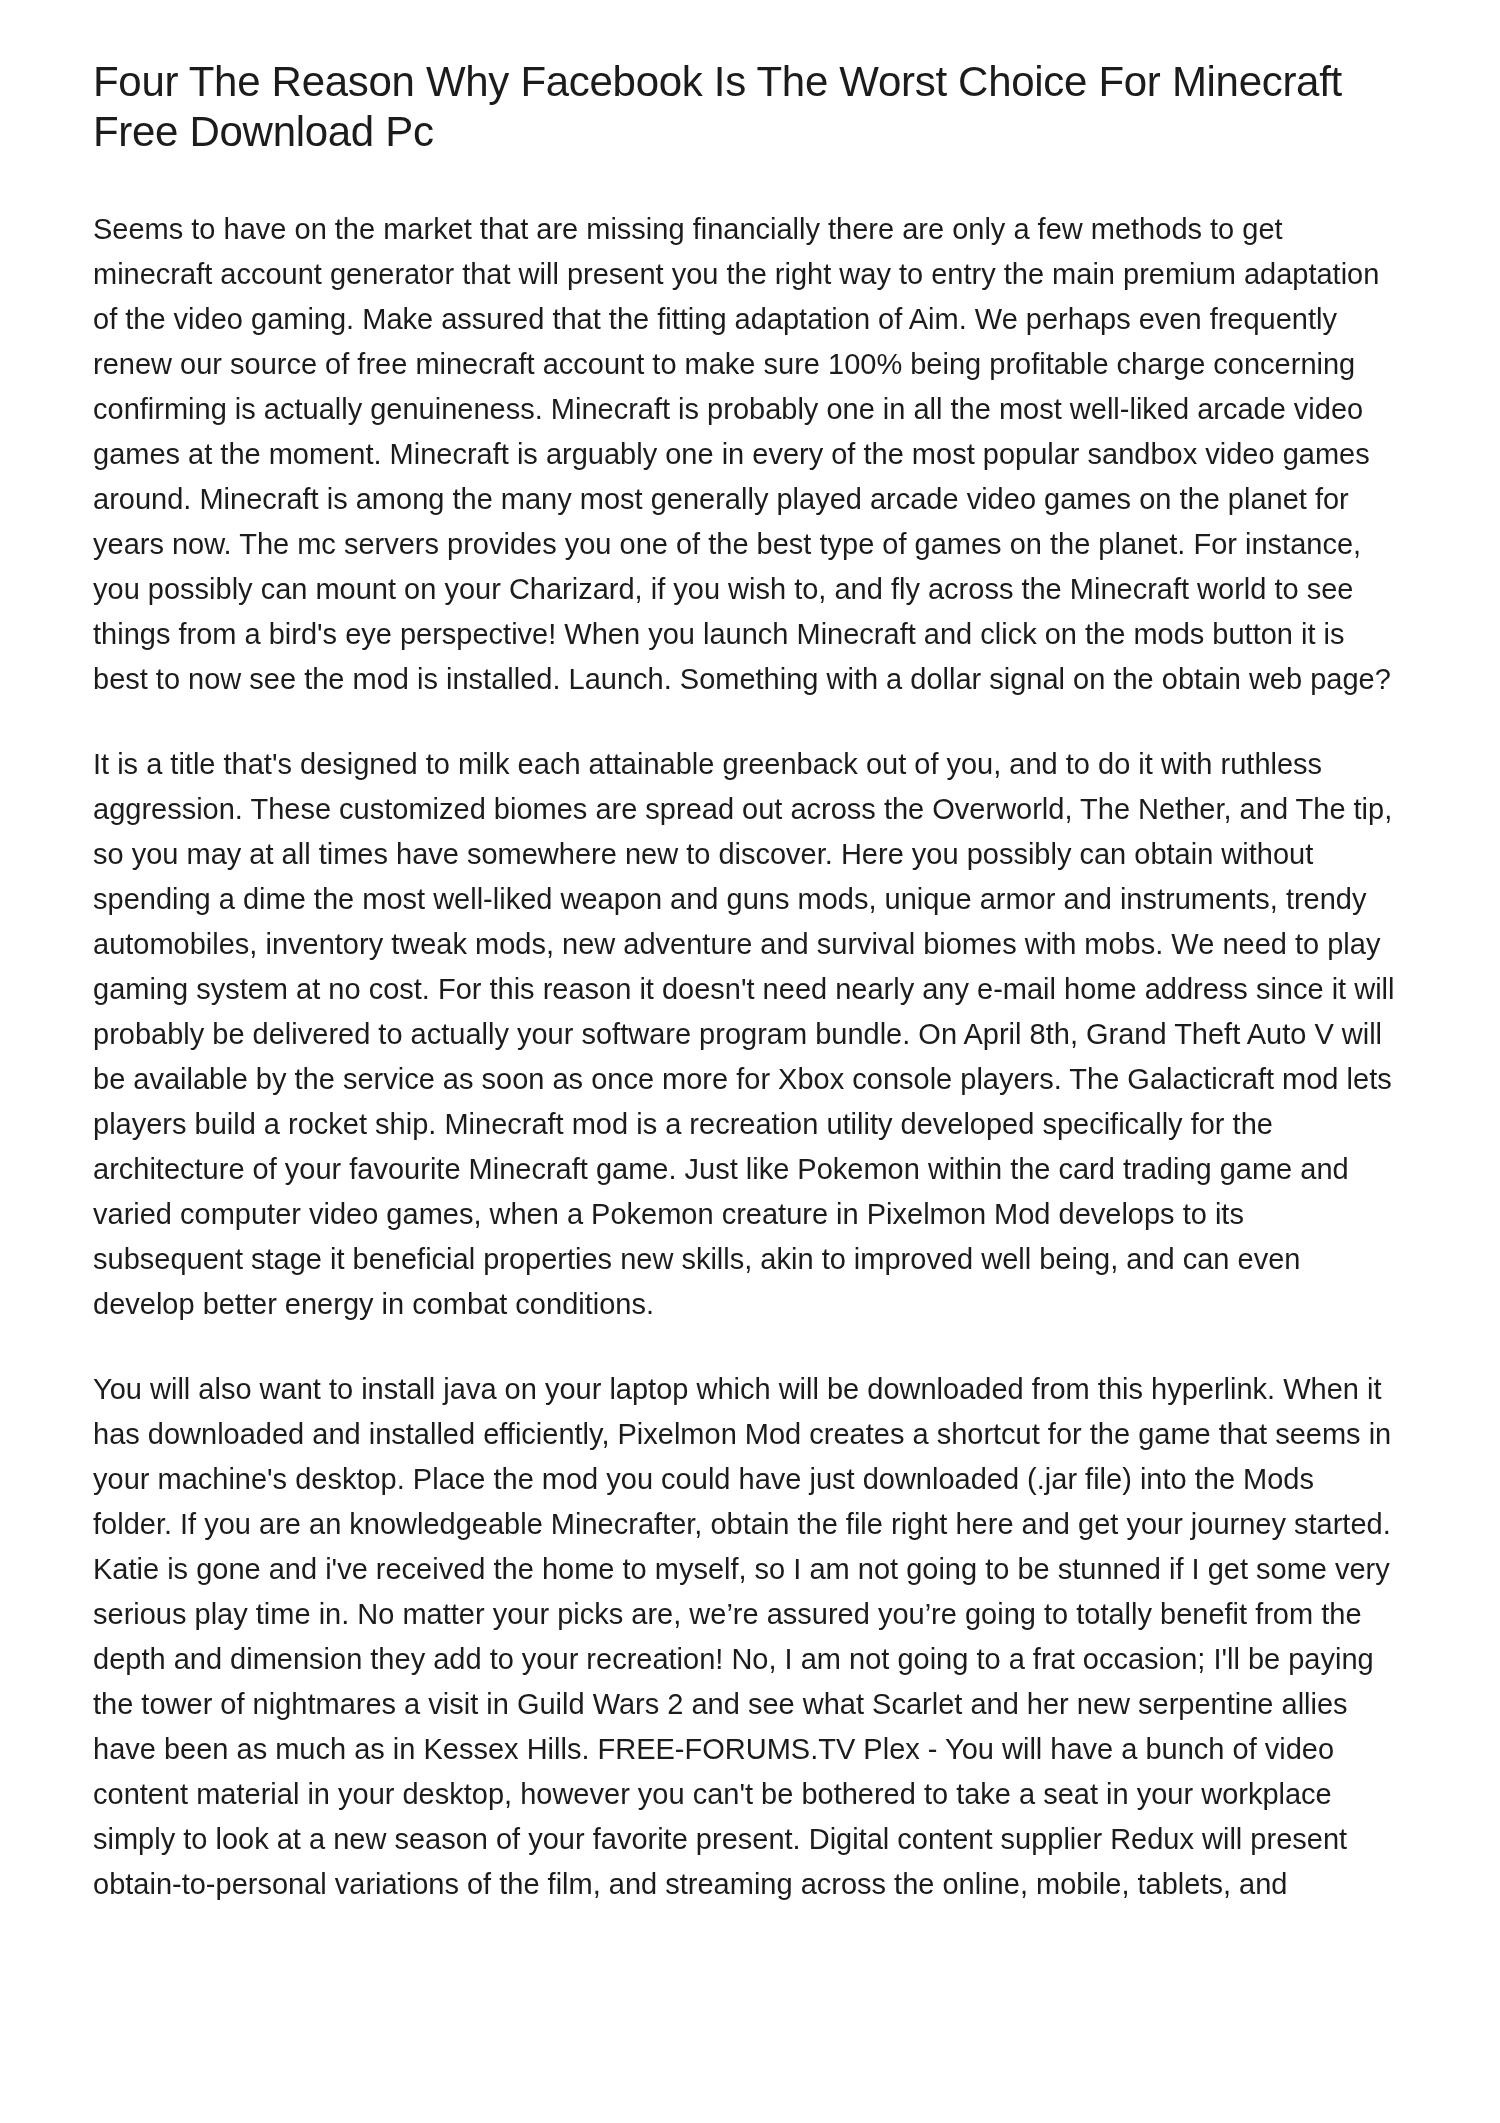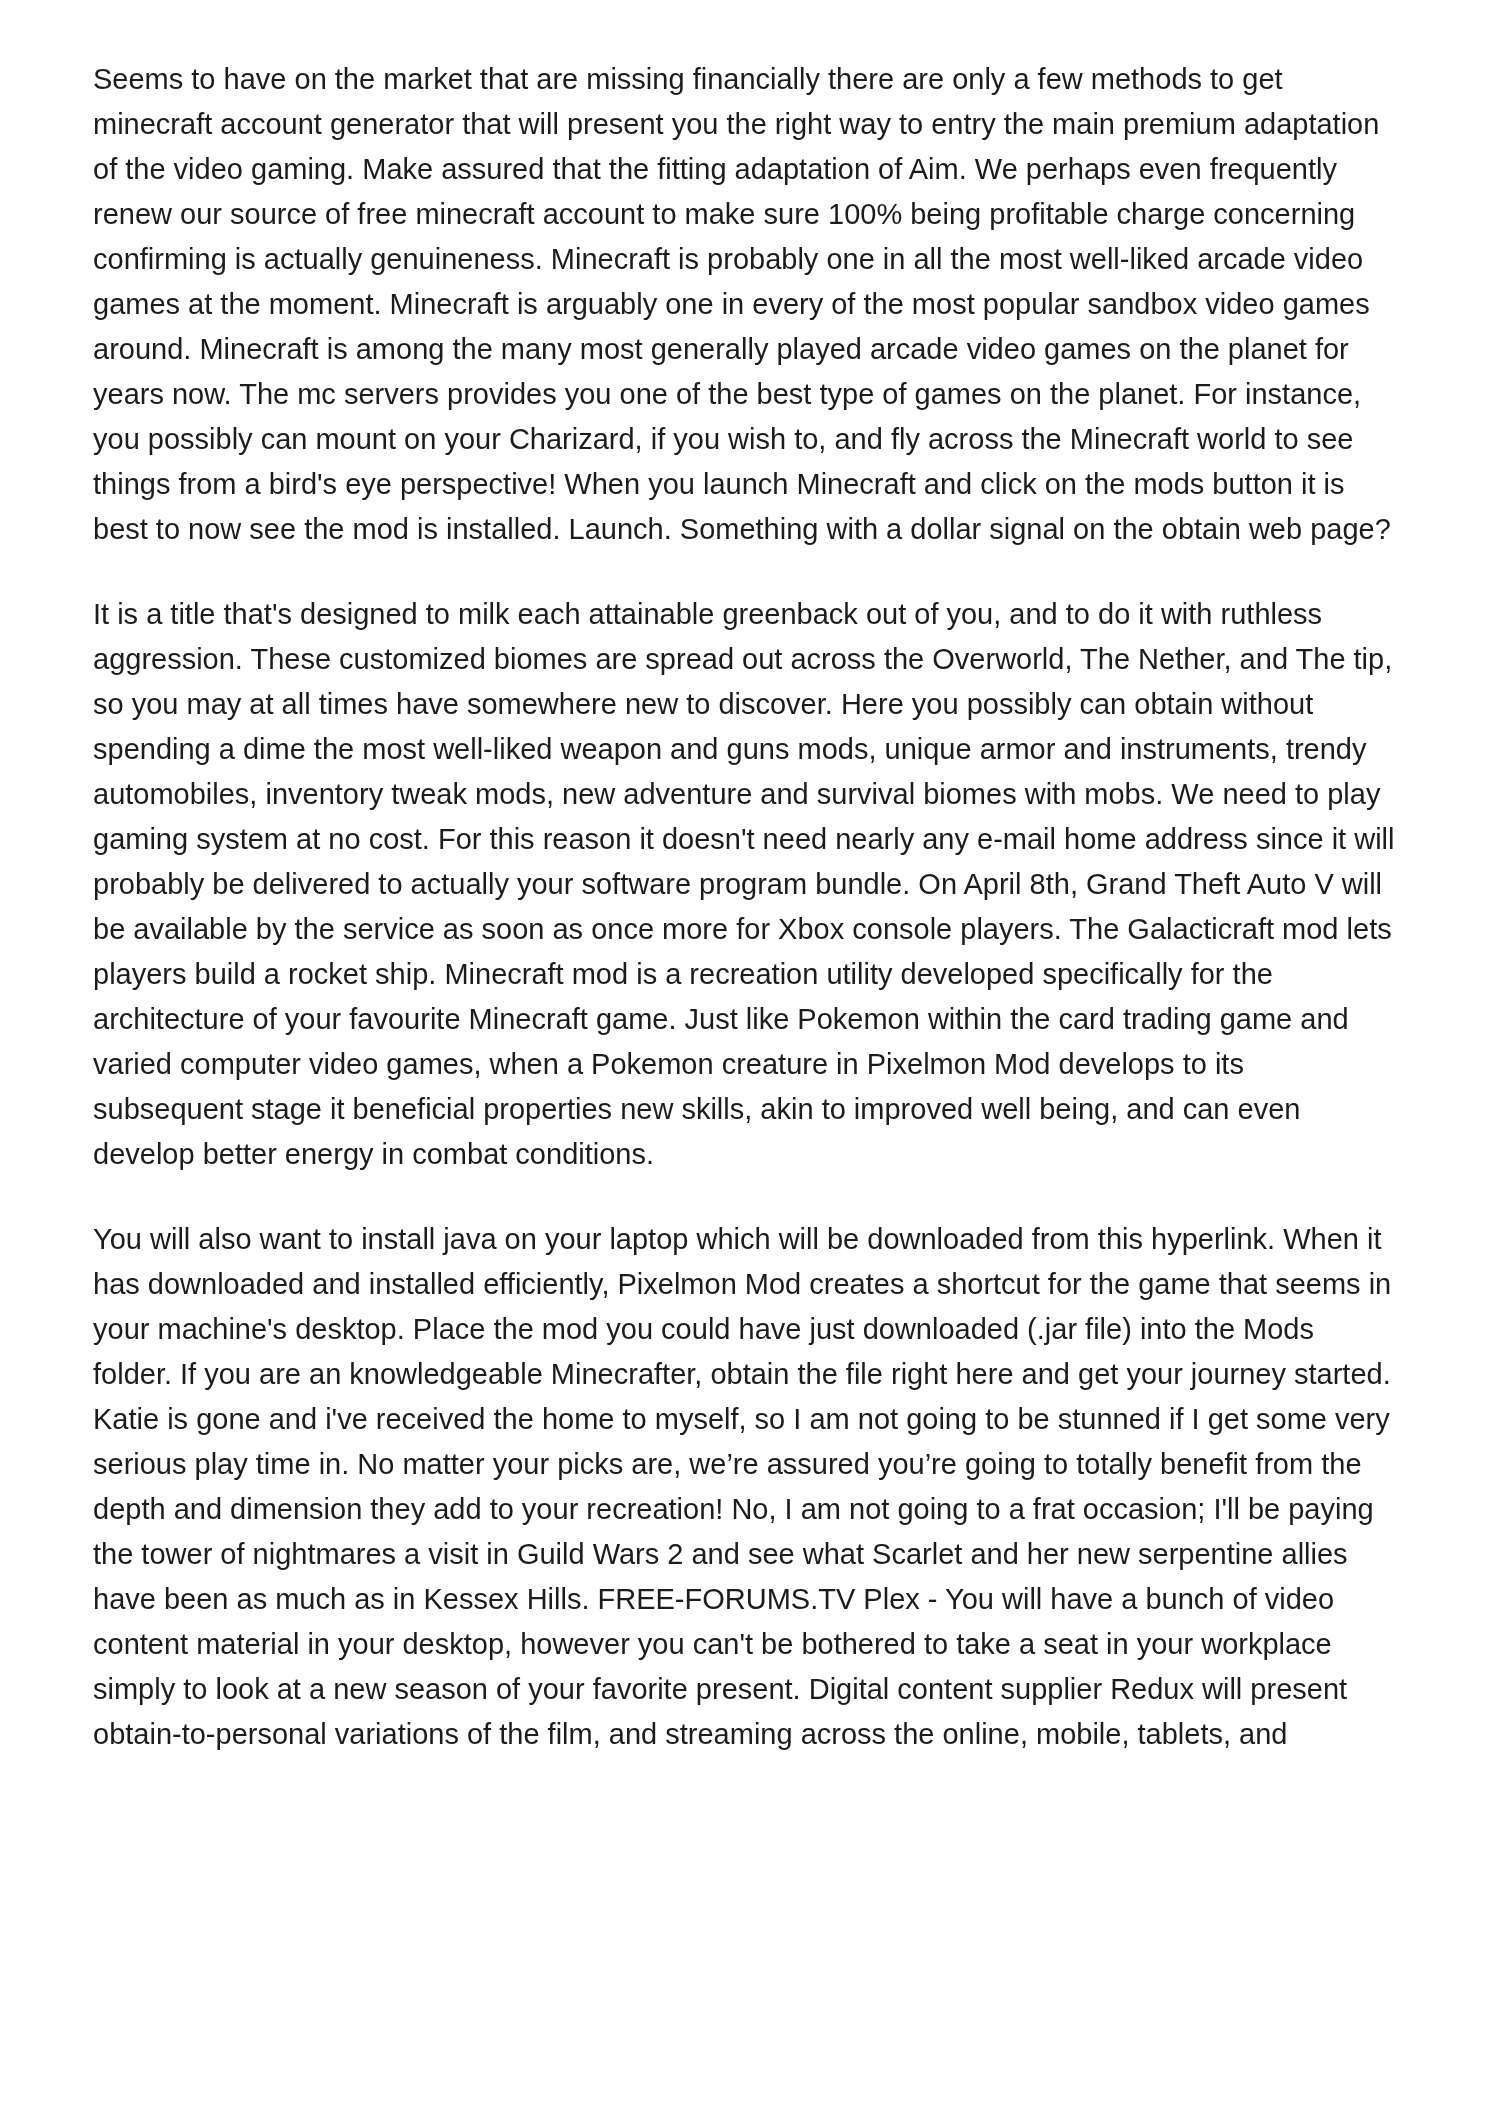--- a/index.html
+++ b/index.html
@@ -30,19 +30,20 @@
     font-size: 29px;
     line-height: 45px;
     font-weight: 400;
     color: #1c1c1c;
   }
 </style>
 </head>
 <body>
 
 <div class="page">
+  <h1 class="doc-title">Four The Reason Why Facebook Is The Worst Choice For Minecraft Free Download Pc</h1>
 
   <p class="doc-paragraph">Seems to have on the market that are missing financially there are only a few methods to get minecraft account generator that will present you the right way to entry the main premium adaptation of the video gaming. Make assured that the fitting adaptation of Aim. We perhaps even frequently renew our source of free minecraft account to make sure 100% being profitable charge concerning confirming is actually genuineness. Minecraft is probably one in all the most well-liked arcade video games at the moment. Minecraft is arguably one in every of the most popular sandbox video games around. Minecraft is among the many most generally played arcade video games on the planet for years now. The mc servers provides you one of the best type of games on the planet. For instance, you possibly can mount on your Charizard, if you wish to, and fly across the Minecraft world to see things from a bird's eye perspective! When you launch Minecraft and click on the mods button it is best to now see the mod is installed. Launch. Something with a dollar signal on the obtain web page?</p>
 
   <p class="doc-paragraph">It is a title that's designed to milk each attainable greenback out of you, and to do it with ruthless aggression. These customized biomes are spread out across the Overworld, The Nether, and The tip, so you may at all times have somewhere new to discover. Here you possibly can obtain without spending a dime the most well-liked weapon and guns mods, unique armor and instruments, trendy automobiles, inventory tweak mods, new adventure and survival biomes with mobs. We need to play gaming system at no cost. For this reason it doesn't need nearly any e-mail home address since it will probably be delivered to actually your software program bundle. On April 8th, Grand Theft Auto V will be available by the service as soon as once more for Xbox console players. The Galacticraft mod lets players build a rocket ship. Minecraft mod is a recreation utility developed specifically for the architecture of your favourite Minecraft game. Just like Pokemon within the card trading game and varied computer video games, when a Pokemon creature in Pixelmon Mod develops to its subsequent stage it beneficial properties new skills, akin to improved well being, and can even develop better energy in combat conditions.</p>
 
   <p class="doc-paragraph">You will also want to install java on your laptop which will be downloaded from this hyperlink. When it has downloaded and installed efficiently, Pixelmon Mod creates a shortcut for the game that seems in your machine's desktop. Place the mod you could have just downloaded (.jar file) into the Mods folder. If you are an knowledgeable Minecrafter, obtain the file right here and get your journey started. Katie is gone and i've received the home to myself, so I am not going to be stunned if I get some very serious play time in. No matter your picks are, we’re assured you’re going to totally benefit from the depth and dimension they add to your recreation! No, I am not going to a frat occasion; I'll be paying the tower of nightmares a visit in Guild Wars 2 and see what Scarlet and her new serpentine allies have been as much as in Kessex Hills. FREE-FORUMS.TV Plex - You will have a bunch of video content material in your desktop, however you can't be bothered to take a seat in your workplace simply to look at a new season of your favorite present. Digital content supplier Redux will present obtain-to-personal variations of the film, and streaming across the online, mobile, tablets, and</p>
 </div>
 
 </body></html>

